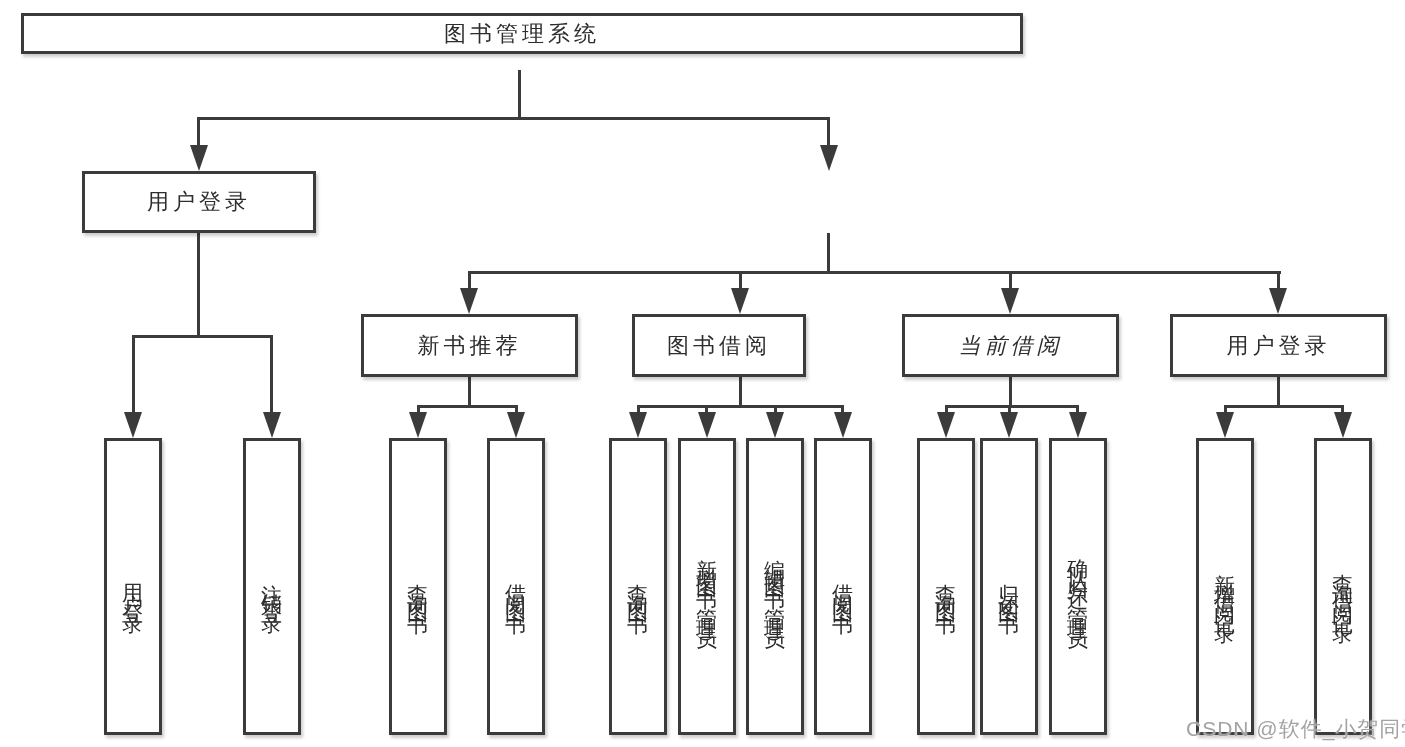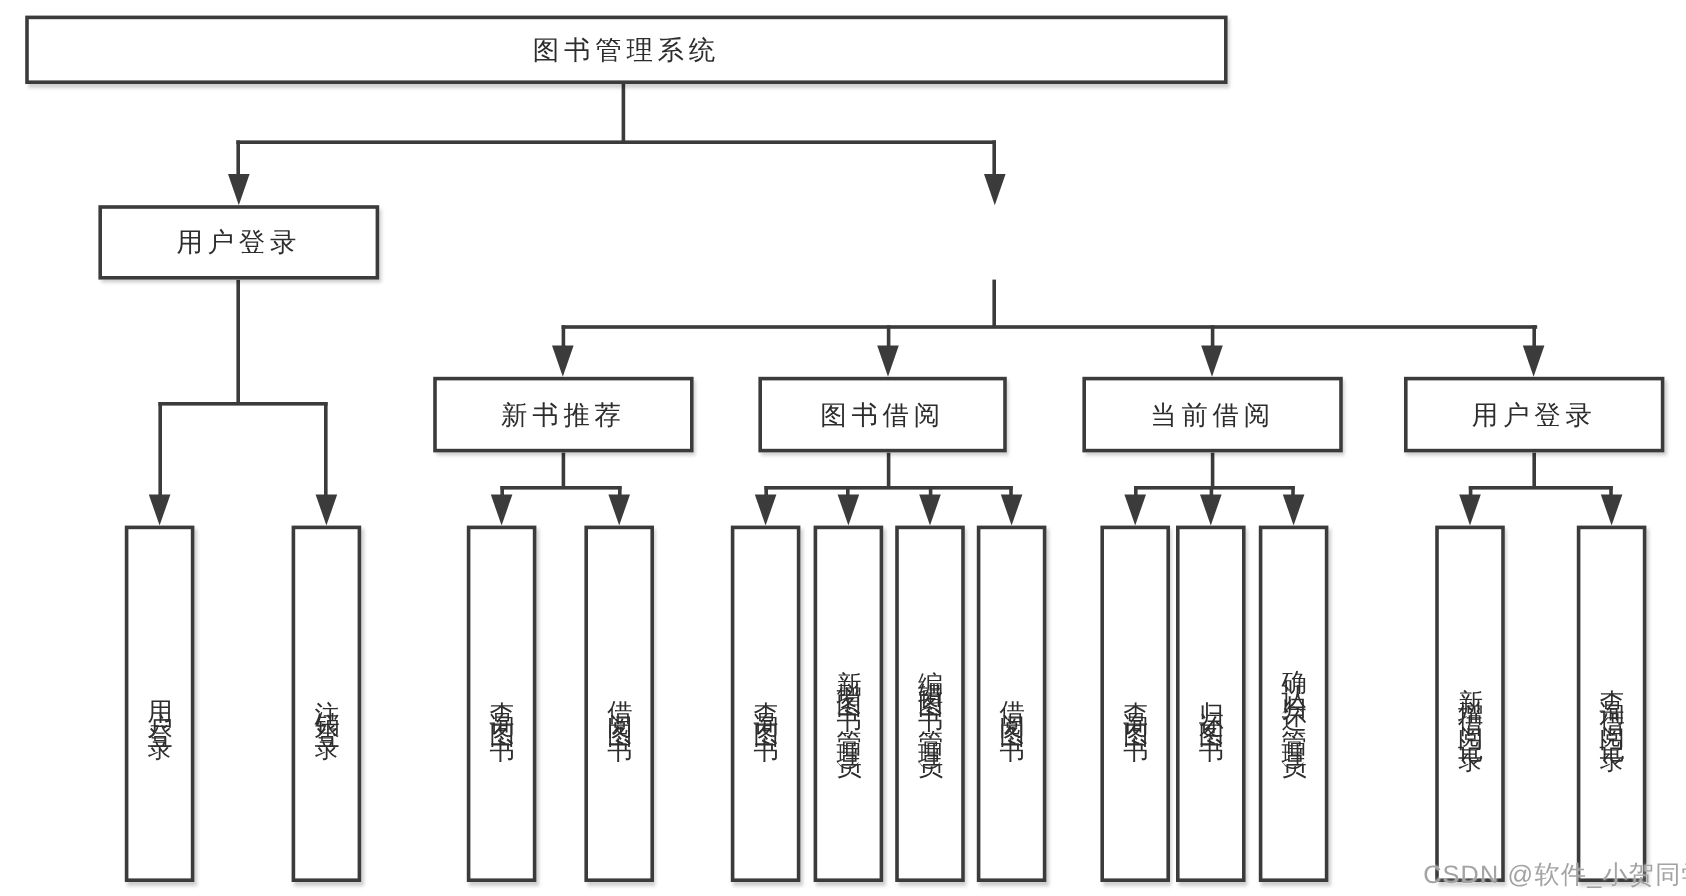--- a/index.html
+++ b/index.html
@@ -45,21 +45,21 @@
     white-space:nowrap;z-index:6;
     text-shadow:0 0 2px #ffffff;
   }
   .hbox,.leaf{z-index:2;}
 </style>
 </head>
 <body>
 
 <div id="canvas">
 
-  <div class="hbox" style="left:21px;top:13px;width:1002px;height:57px;">图书管理系统</div>
+  <div class="hbox" style="left:21px;top:13px;width:1002px;height:41px;">图书管理系统</div>
 
   <div class="vline" style="left:518px;top:70px;height:48px;"></div>
   <div class="hline" style="left:197px;top:117px;width:633px;"></div>
   <div class="vline" style="left:197px;top:117px;height:32px;"></div>
   <div class="arr" style="left:190px;top:145px;"></div>
   <div class="vline" style="left:827px;top:117px;height:32px;"></div>
   <div class="arr" style="left:820px;top:145px;"></div>
 
   <div class="hbox" style="left:82px;top:171px;width:234px;height:62px;">用户登录</div>
 
@@ -75,22 +75,22 @@
   <div class="vline" style="left:468px;top:271px;height:20px;"></div>
   <div class="arr" style="left:460px;top:288px;"></div>
   <div class="vline" style="left:739px;top:271px;height:20px;"></div>
   <div class="arr" style="left:731px;top:288px;"></div>
   <div class="vline" style="left:1009px;top:271px;height:20px;"></div>
   <div class="arr" style="left:1001px;top:288px;"></div>
   <div class="vline" style="left:1277px;top:271px;height:20px;"></div>
   <div class="arr" style="left:1269px;top:288px;"></div>
 
   <div class="hbox" style="left:361px;top:314px;width:217px;height:63px;">新书推荐</div>
-  <div class="hbox" style="left:632px;top:314px;width:207px;height:63px;">图书借阅</div>
-  <div class="hbox" style="left:902px;top:314px;width:217px;height:63px;">当前借阅</div>
+  <div class="hbox" style="left:632px;top:314px;width:174px;height:63px;">图书借阅</div>
+  <div class="hbox" style="left:902px;top:314px;width:217px;height:63px;font-style:italic;">当前借阅</div>
   <div class="hbox" style="left:1170px;top:314px;width:217px;height:63px;">用户登录</div>
 
   <div class="vline" style="left:468px;top:377px;height:30px;"></div>
   <div class="hline" style="left:417px;top:405px;width:101px;"></div>
   <div class="vline" style="left:417px;top:405px;height:9px;"></div>
   <div class="arr" style="left:409px;top:412px;"></div>
   <div class="vline" style="left:515px;top:405px;height:9px;"></div>
   <div class="arr" style="left:507px;top:412px;"></div>
 
   <div class="vline" style="left:739px;top:377px;height:30px;"></div>

